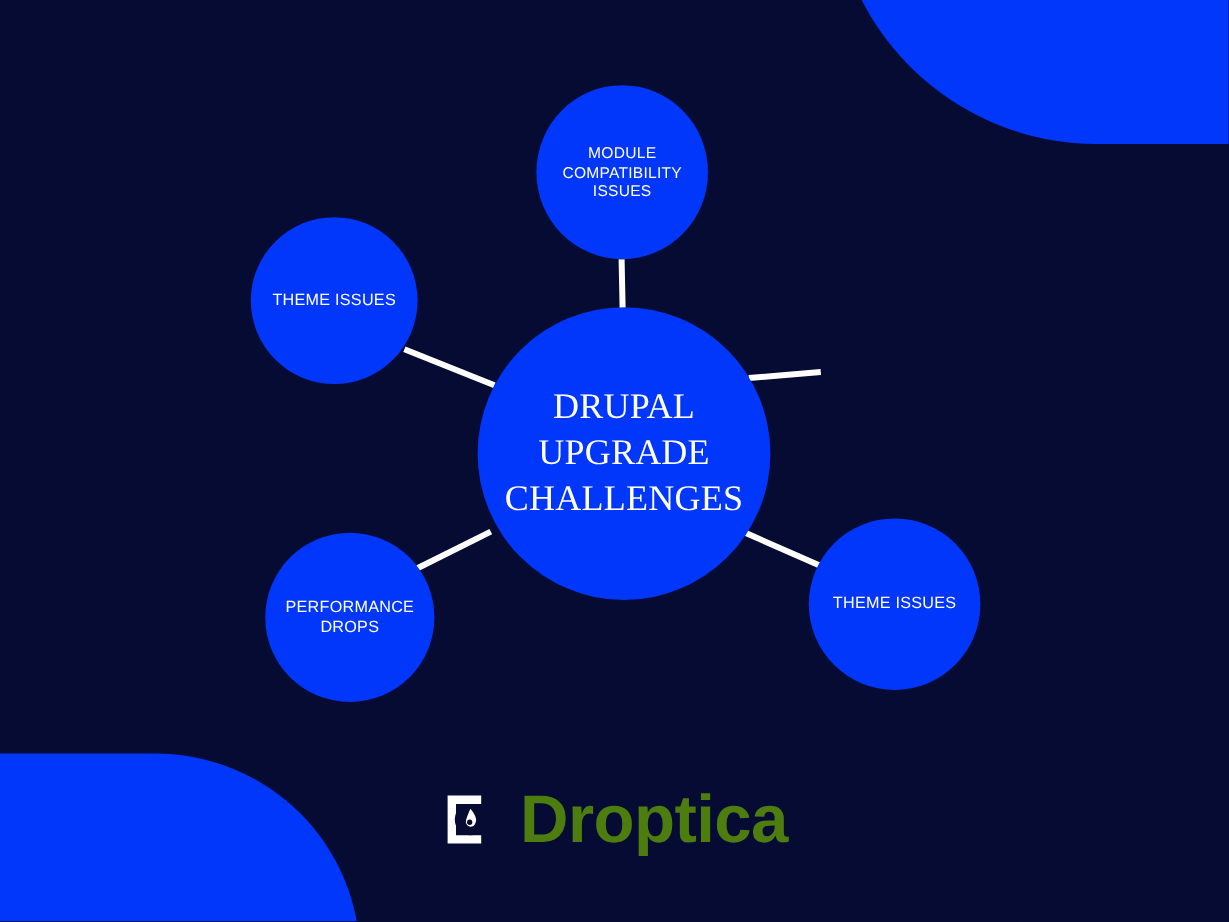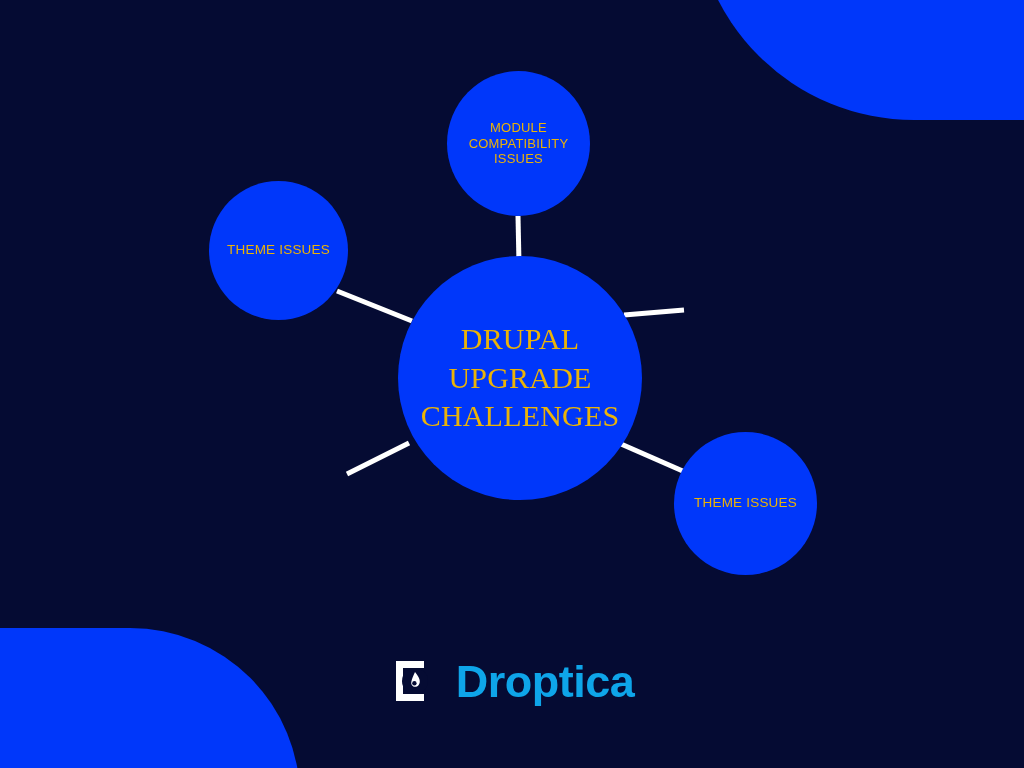--- a/index.html
+++ b/index.html
@@ -44,21 +44,21 @@
     position: absolute;
     border-radius: 50%;
     background: #0037fa;
     display: flex;
     align-items: center;
     justify-content: center;
     text-align: center;
     box-sizing: border-box;
   }
   .node-label {
-    color: #eab308;
+    color: #ffffff;
     letter-spacing: 0.2px;
     line-height: 1.22;
     white-space: pre-line;
     font-weight: 400;
   }
   #node-center {
     left: 398px;
     top: 256px;
     width: 244px;
     height: 244px;
@@ -107,22 +107,22 @@
     position: absolute;
     left: 0;
     top: 655px;
     width: 1024px;
     display: flex;
     align-items: center;
     justify-content: center;
     gap: 14px;
   }
   #brand-wordmark {
-    color: #0ea5e9;
-    font-size: 45px;
+    color: #4d7c0f;
+    font-size: 56px;
     font-weight: 700;
     letter-spacing: -0.5px;
     line-height: 1;
   }
 </style>
 </head>
 <body>
 
 <div id="stage">
 
@@ -141,20 +141,24 @@
     <span class="node-label">MODULE
 COMPATIBILITY
 ISSUES</span>
   </div>
 
 
   <div class="node" id="node-theme-left">
     <span class="node-label">THEME ISSUES</span>
   </div>
 
+  <div class="node" id="node-performance">
+    <span class="node-label">PERFORMANCE
+DROPS</span>
+  </div>
 
   <div class="node" id="node-theme-right">
     <span class="node-label">THEME ISSUES</span>
   </div>
 
   <div class="node" id="node-center">
     <span class="node-label">DRUPAL
 UPGRADE
 CHALLENGES</span>
   </div>

